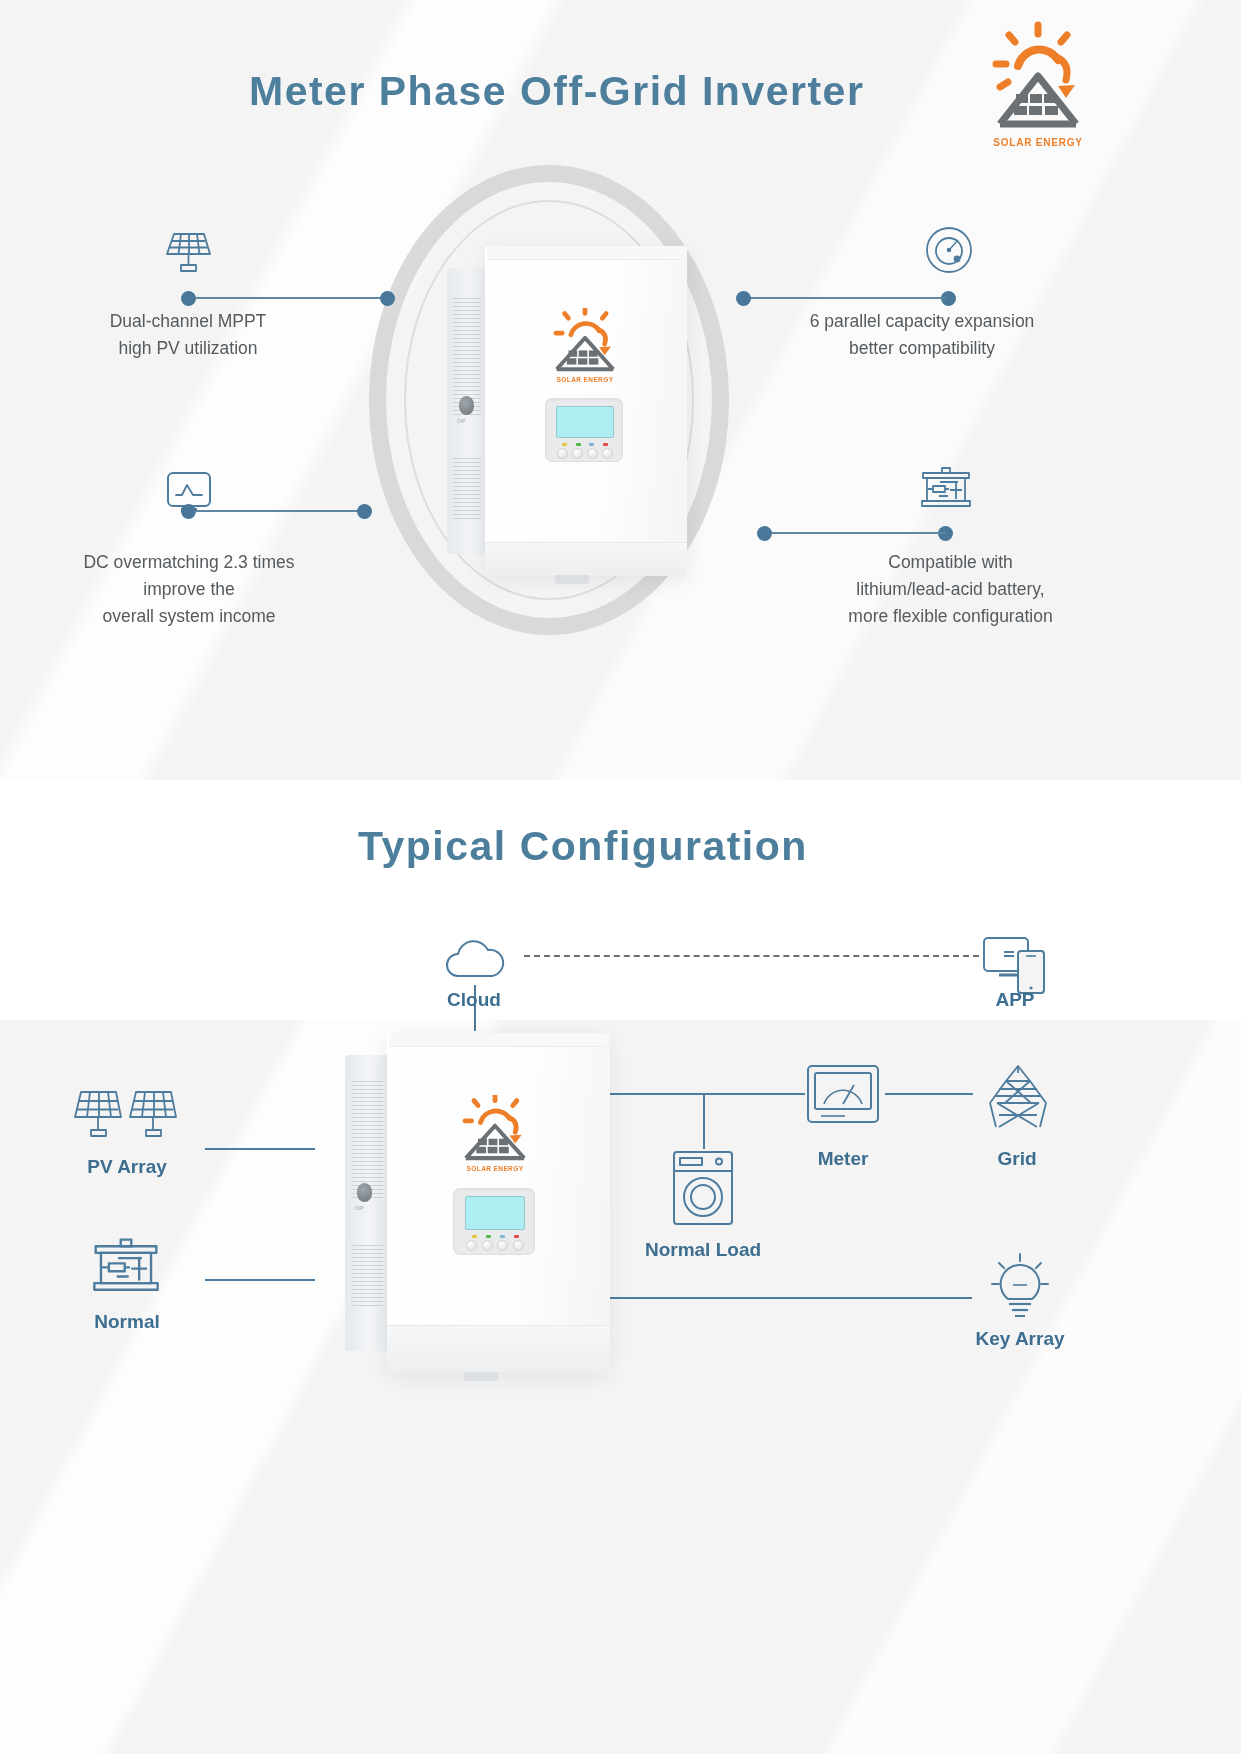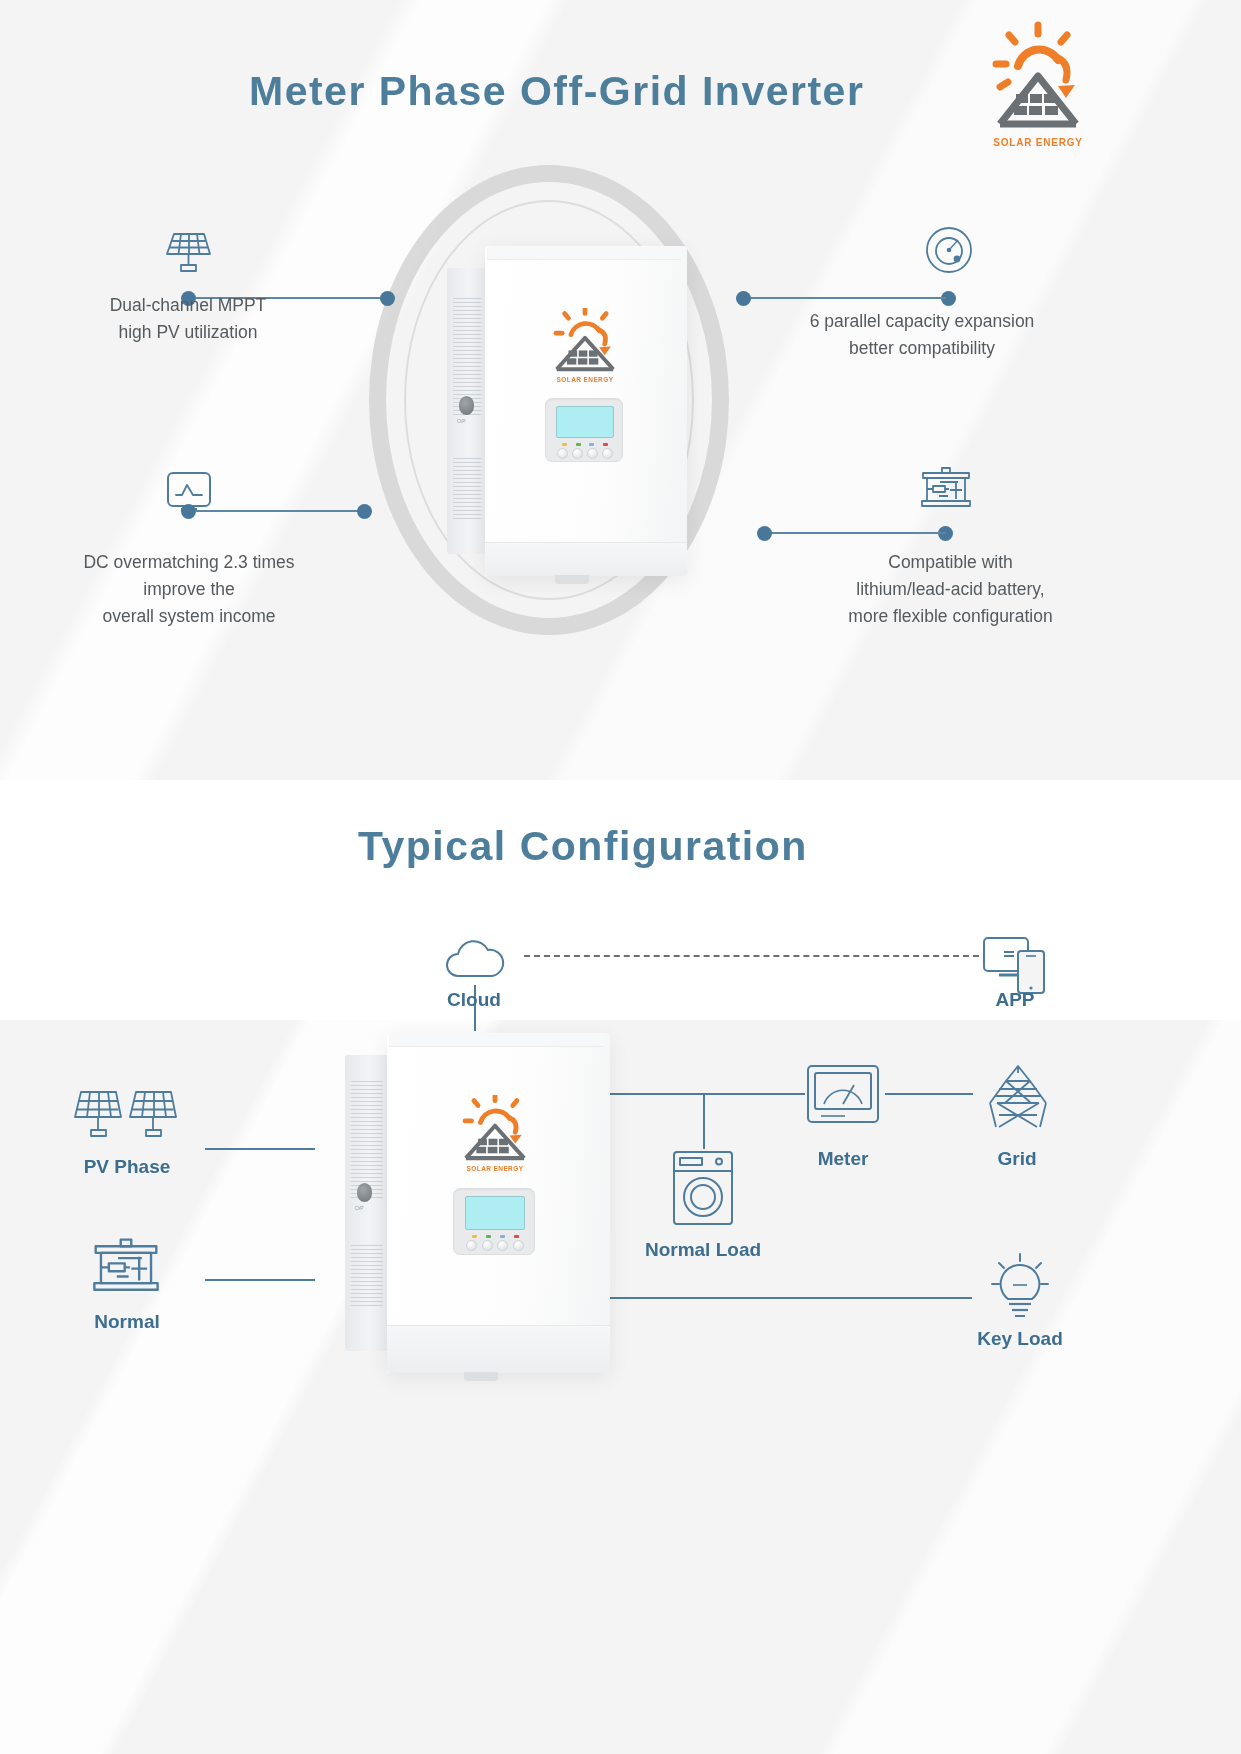--- a/index.html
+++ b/index.html
@@ -243,21 +243,21 @@
       <path d="M6.5 19.5 H44.6 M9 13 H42.3"></path>
       <path d="M18 6 L15.5 26 M26 6 L26 26 M34 6 L36.5 26"></path>
       <path d="M25.5 26 V37"></path>
       <rect x="18" y="37" width="15" height="6"></rect>
     </g>
   </svg>
 </div>
 <div class="conn-dot" style="left:181px; top:291px;"></div>
 <div class="conn-line" style="left:195px; top:297px; width:190px;"></div>
 <div class="conn-dot" style="left:380px; top:291px;"></div>
-<div class="feat-text" style="left:48px; top:292px; width:280px;">Dual-channel MPPT
+<div class="feat-text" style="left:48px; top:308px; width:280px;">Dual-channel MPPT
 high PV utilization</div>
 
 <div class="feat-icon" style="left:924px; top:225px;">
   <svg width="50" height="50" viewBox="0 0 50 50">
     <g fill="none" stroke="#4e7c9e" stroke-width="1.8">
       <circle cx="25" cy="25" r="22"></circle>
       <circle cx="25" cy="26" r="13"></circle>
       <path d="M25 25 L34 15" stroke-width="1.4"></path>
     </g>
     <circle cx="25" cy="25" r="2.3" fill="#4e7c9e"></circle>
@@ -406,21 +406,21 @@
       <path d="M26 32 V45"></path>
         <rect x="19" y="45" width="15" height="6"></rect>
       <path d="M58 32 L64 7 H99 L104 32 Z"></path>
       <path d="M60 24.5 H101.5 M62 16 H100"></path>
       <path d="M73 7 L70 32 M82 7 L82 32 M91 7 L94 32"></path>
       <path d="M81 32 V45"></path>
         <rect x="74" y="45" width="15" height="6"></rect>
     </g>
   </svg>
 </div>
-<div class="node-label" style="left:57px; top:1156px; width:140px;">PV Phase</div>
+<div class="node-label" style="left:57px; top:1156px; width:140px;">PV Array</div>
 
 <div class="node-icon" style="left:88px; top:1237px;">
   <svg width="76" height="58" viewBox="0 0 56 44">
     <g fill="none" stroke="#4e7c9e" stroke-width="1.8" stroke-linejoin="round">
       <rect x="24" y="2" width="8" height="5"></rect>
       <rect x="5" y="7" width="46" height="5"></rect>
       <rect x="9" y="12" width="38" height="23"></rect>
       <rect x="4" y="35" width="48" height="5"></rect>
       <rect x="15" y="20" width="12" height="6"></rect>
       <path d="M9 23 H15 M27 23 H31"></path>
@@ -487,13 +487,13 @@
     </g>
     <g fill="none" stroke="#4e7c9e" stroke-width="2" stroke-linejoin="round">
       <path d="M38 17 A19 19 0 0 1 50 51 H26 A19 19 0 0 1 38 17 Z"></path>
       <path d="M27 56 H49" stroke-width="2.2"></path>
       <path d="M30 62 H46" stroke-width="2.2"></path>
       <path d="M33 68 H43" stroke-width="2"></path>
       <path d="M31 37 H45" stroke-width="1.6"></path>
     </g>
   </svg>
 </div>
-<div class="node-label" style="left:950px; top:1328px; width:140px;">Key Load</div>
+<div class="node-label" style="left:950px; top:1328px; width:140px;">Key Array</div>
 
 </body></html>

